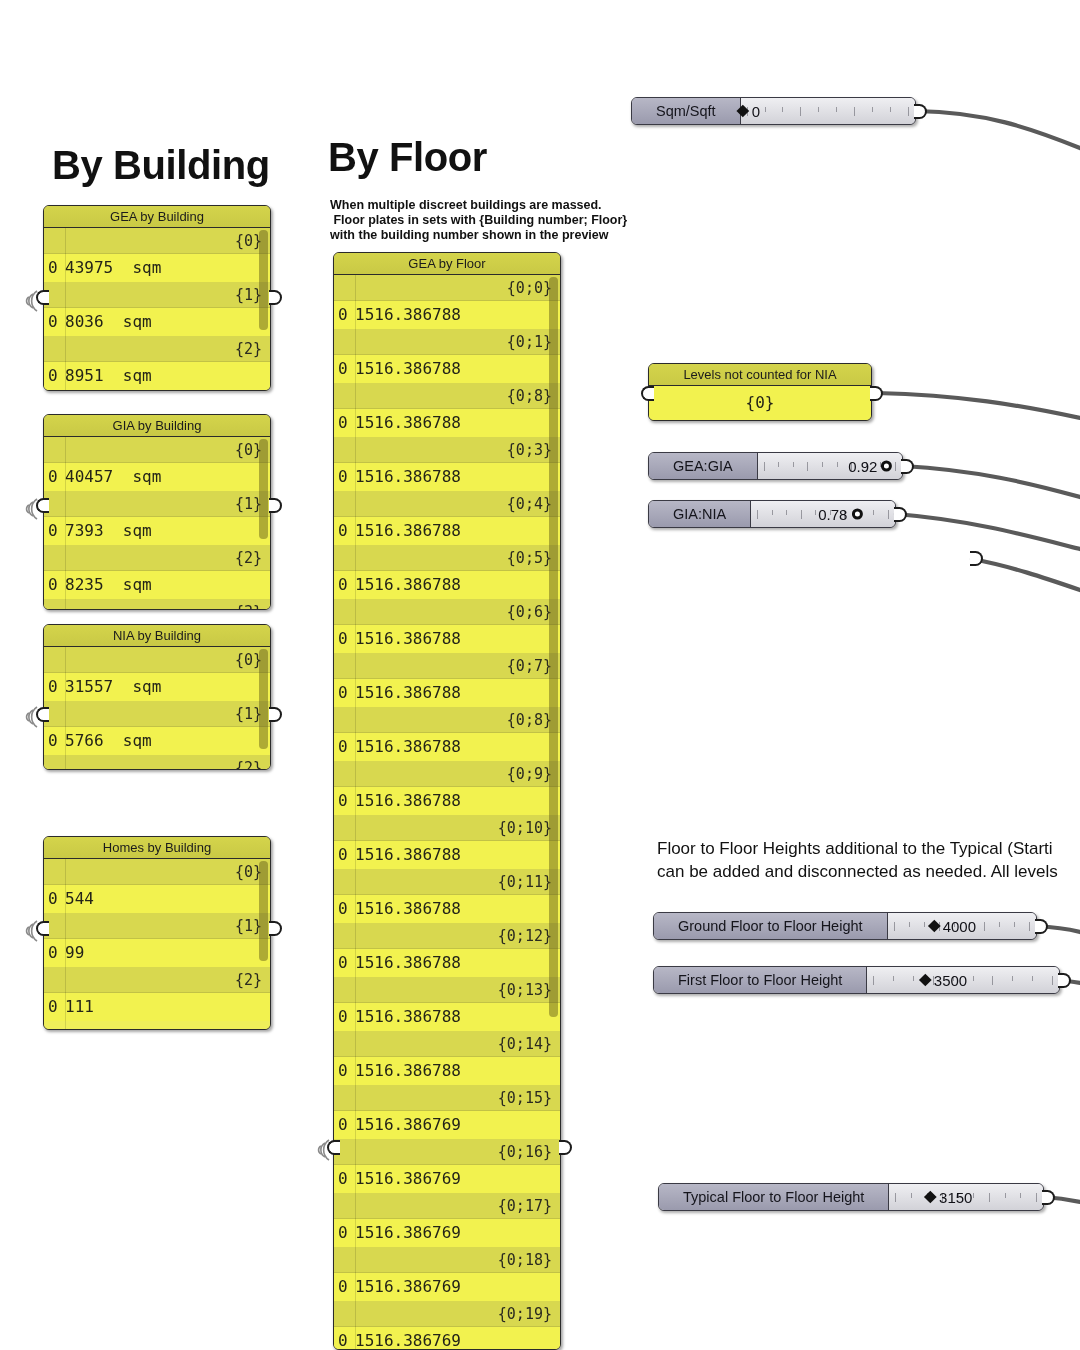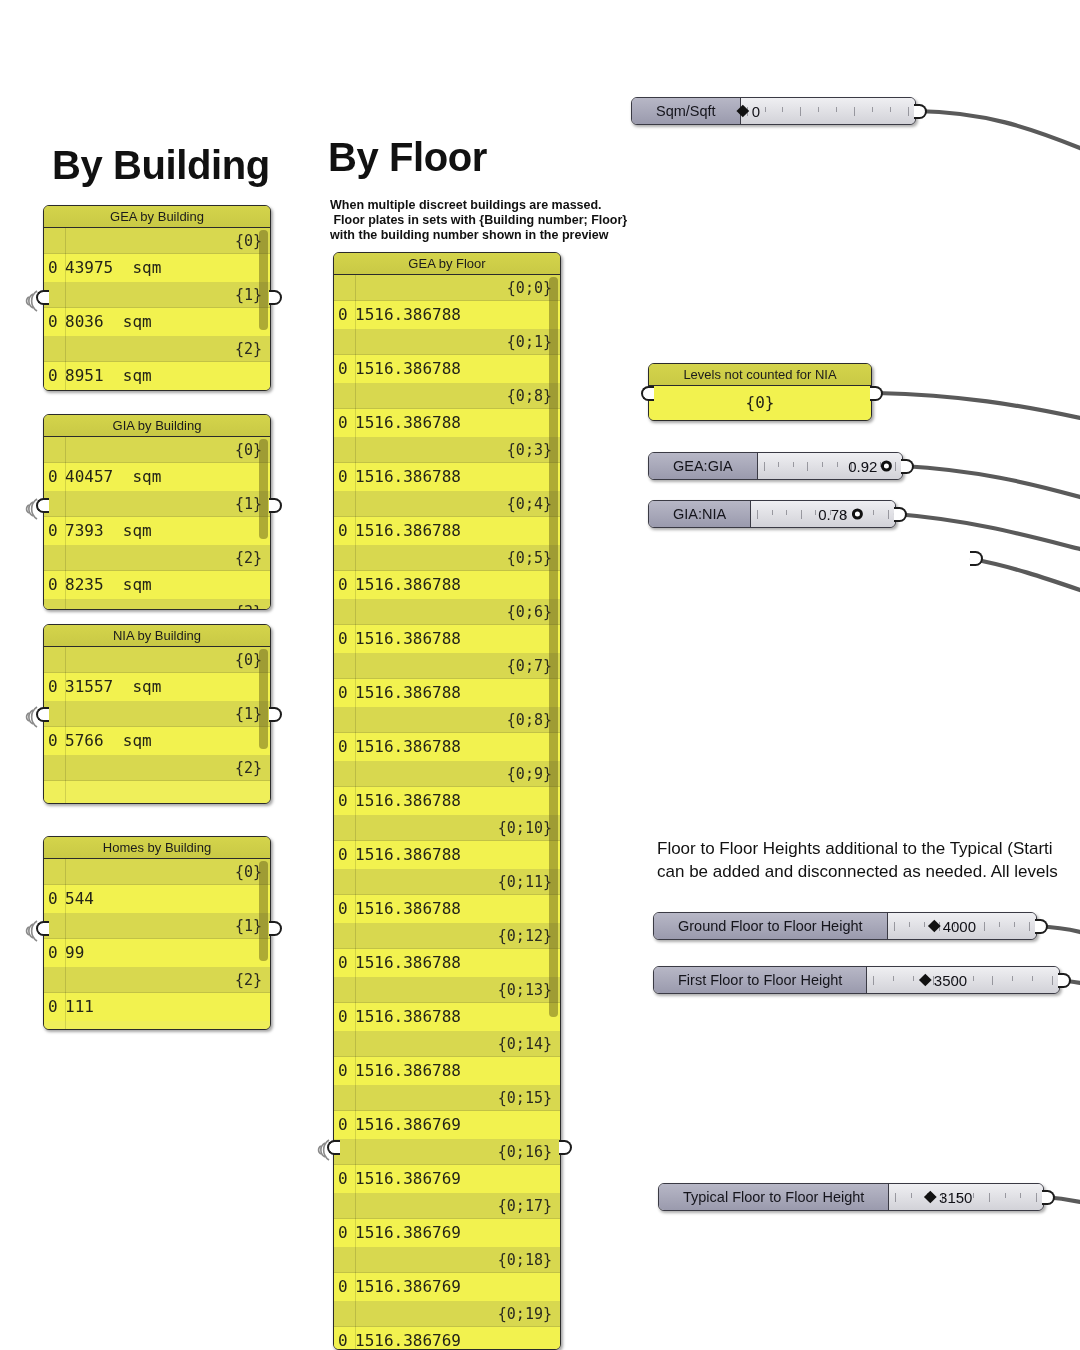--- a/index.html
+++ b/index.html
@@ -252,21 +252,21 @@
       <g fill="none" stroke="#8a8a8a" stroke-width="1.6">
         <path d="M19,7 A12,12 0 0 0 19,27"></path>
           <path d="M15,10 A8,8 0 0 0 15,24"></path>
         <path d="M11,13 A4.5,4.5 0 0 0 11,21"></path>
       </g>
     </svg>
   </div>
   <div class="port left" style="left:36px;top:498px;"></div>
   <div class="port right" style="left:269px;top:498px;"></div>
 
-  <div class="gh-panel" style="left:43px;top:624px;width:228px;height:180px;">
+  <div class="gh-panel" style="left:43px;top:624px;width:228px;height:146px;">
     <div class="cap">NIA by Building</div>
     <div class="body">
       <div class="scrollthumb" style="height:100px;"></div>
       <div>
           <div class="row-path">{0}</div>
           <div class="row-val"><span class="idx">0</span><span>31557  sqm</span></div>
           <div class="row-path">{1}</div>
           <div class="row-val"><span class="idx">0</span><span>5766  sqm</span></div>
           <div class="row-path">{2}</div>
         </div>

